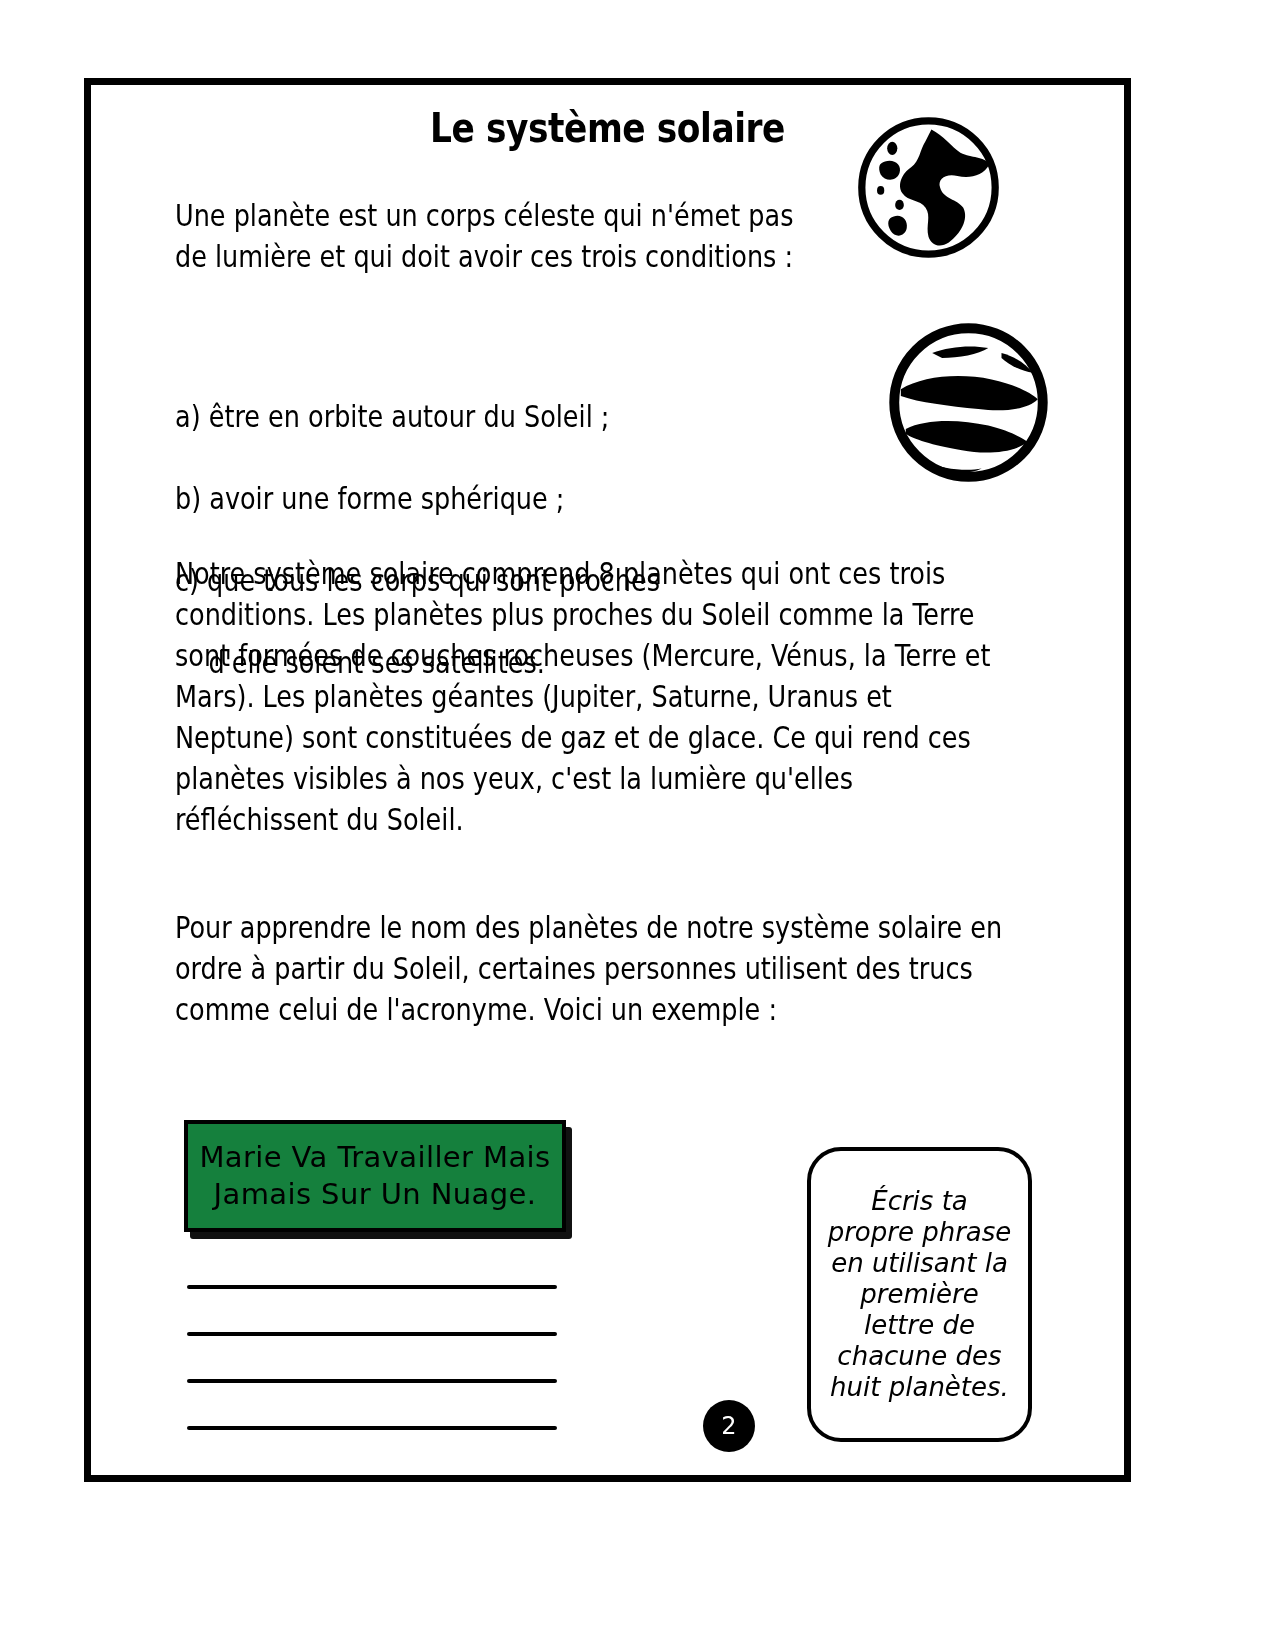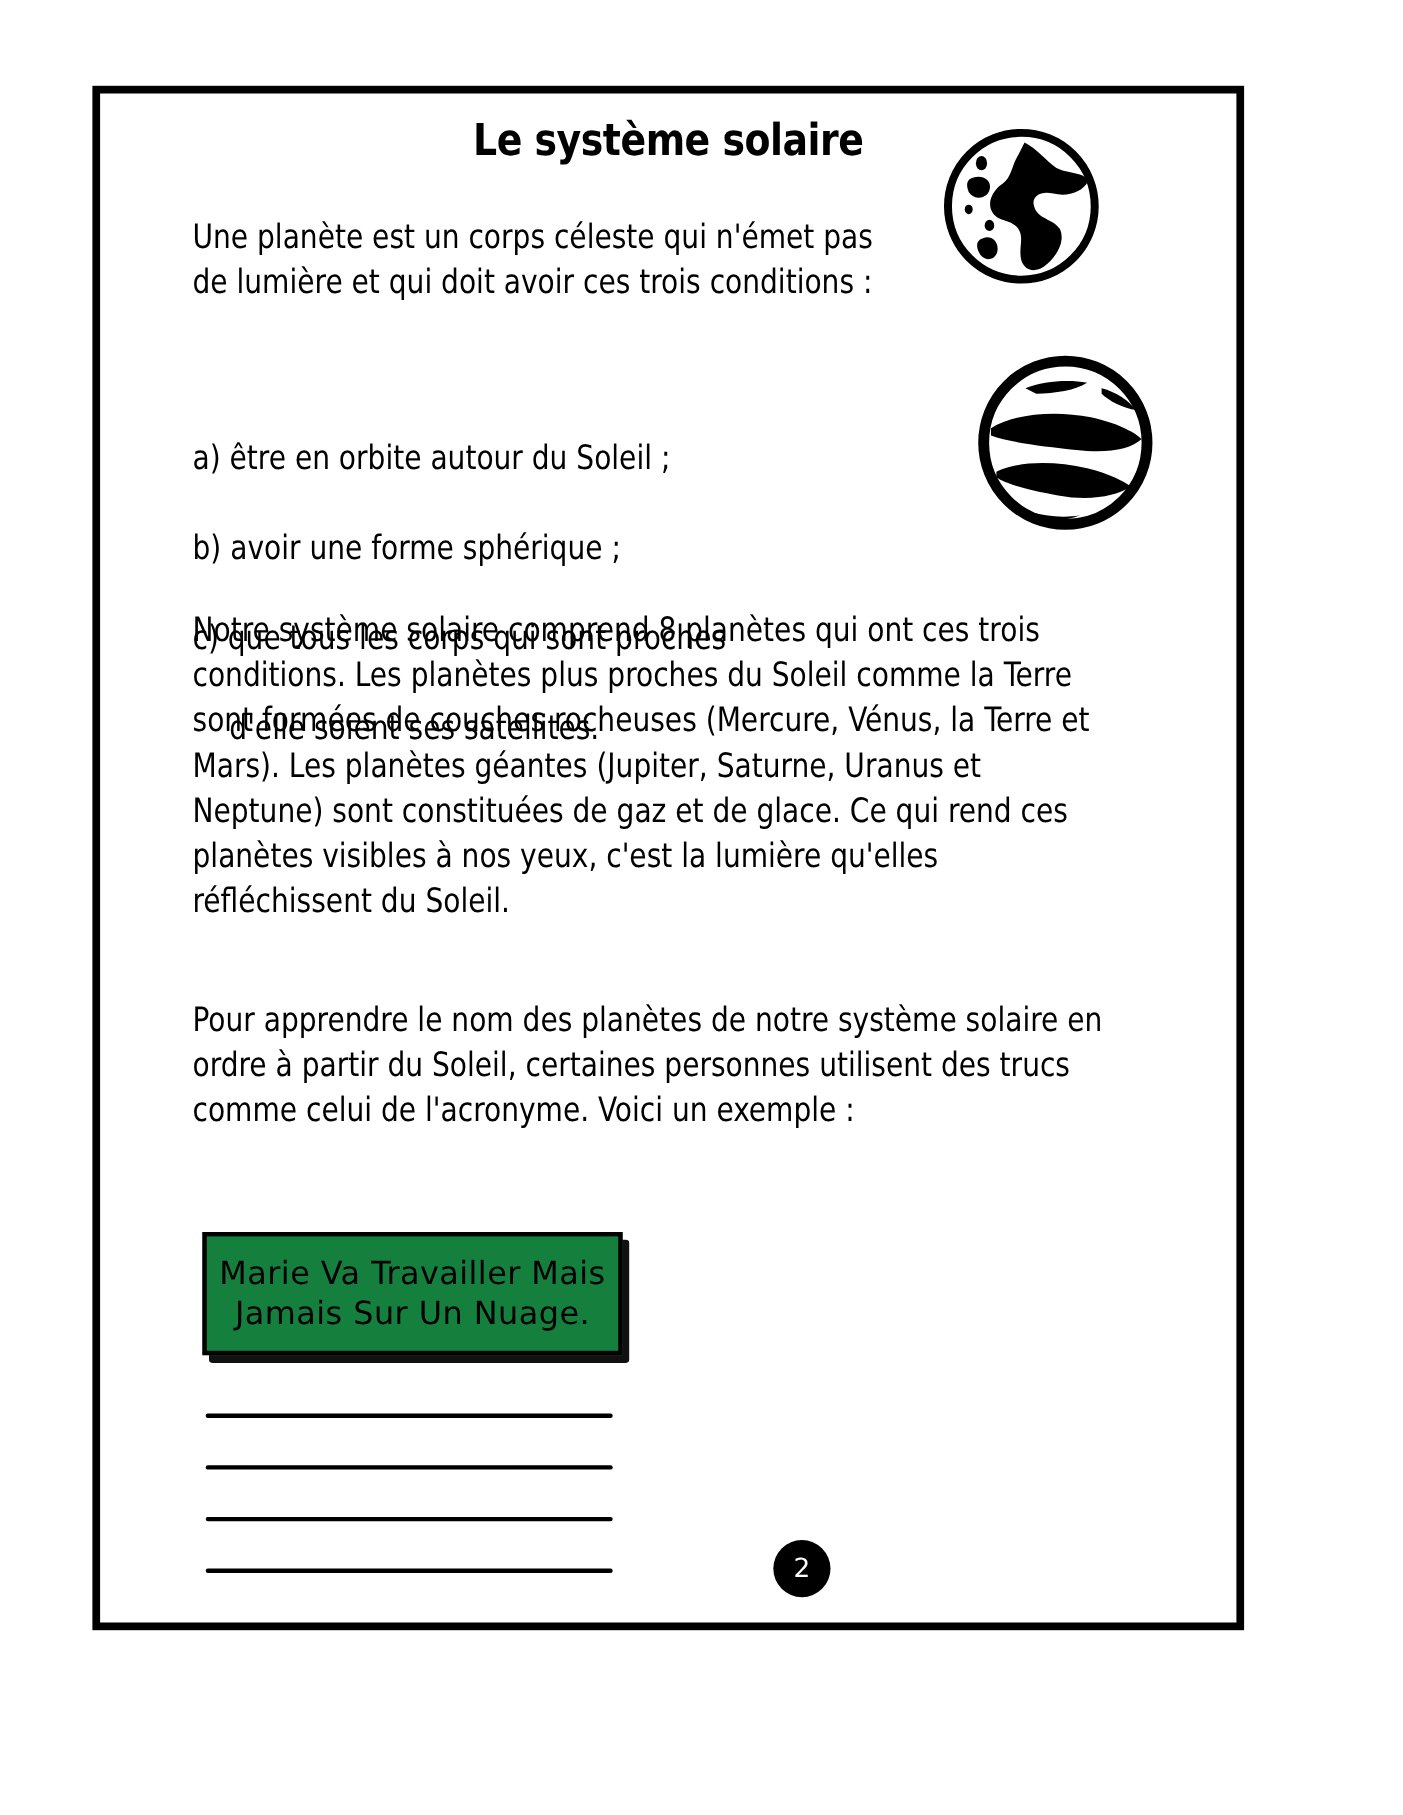--- a/index.html
+++ b/index.html
@@ -227,19 +227,28 @@
       </div>
     </div>
 
     <div id="writing-lines">
       <div class="write-line"></div>
       <div class="write-line"></div>
       <div class="write-line"></div>
       <div class="write-line"></div>
     </div>
 
+    <div id="instruction-bubble">
+      <div id="instruction-text">Écris ta
+propre phrase
+en utilisant la
+première
+lettre de
+chacune des
+huit planètes.</div>
+    </div>
 
     <div id="page-badge">
       <span id="page-badge-number">2</span>
     </div>
 
   </div>
 </div>
 
 </body></html>

